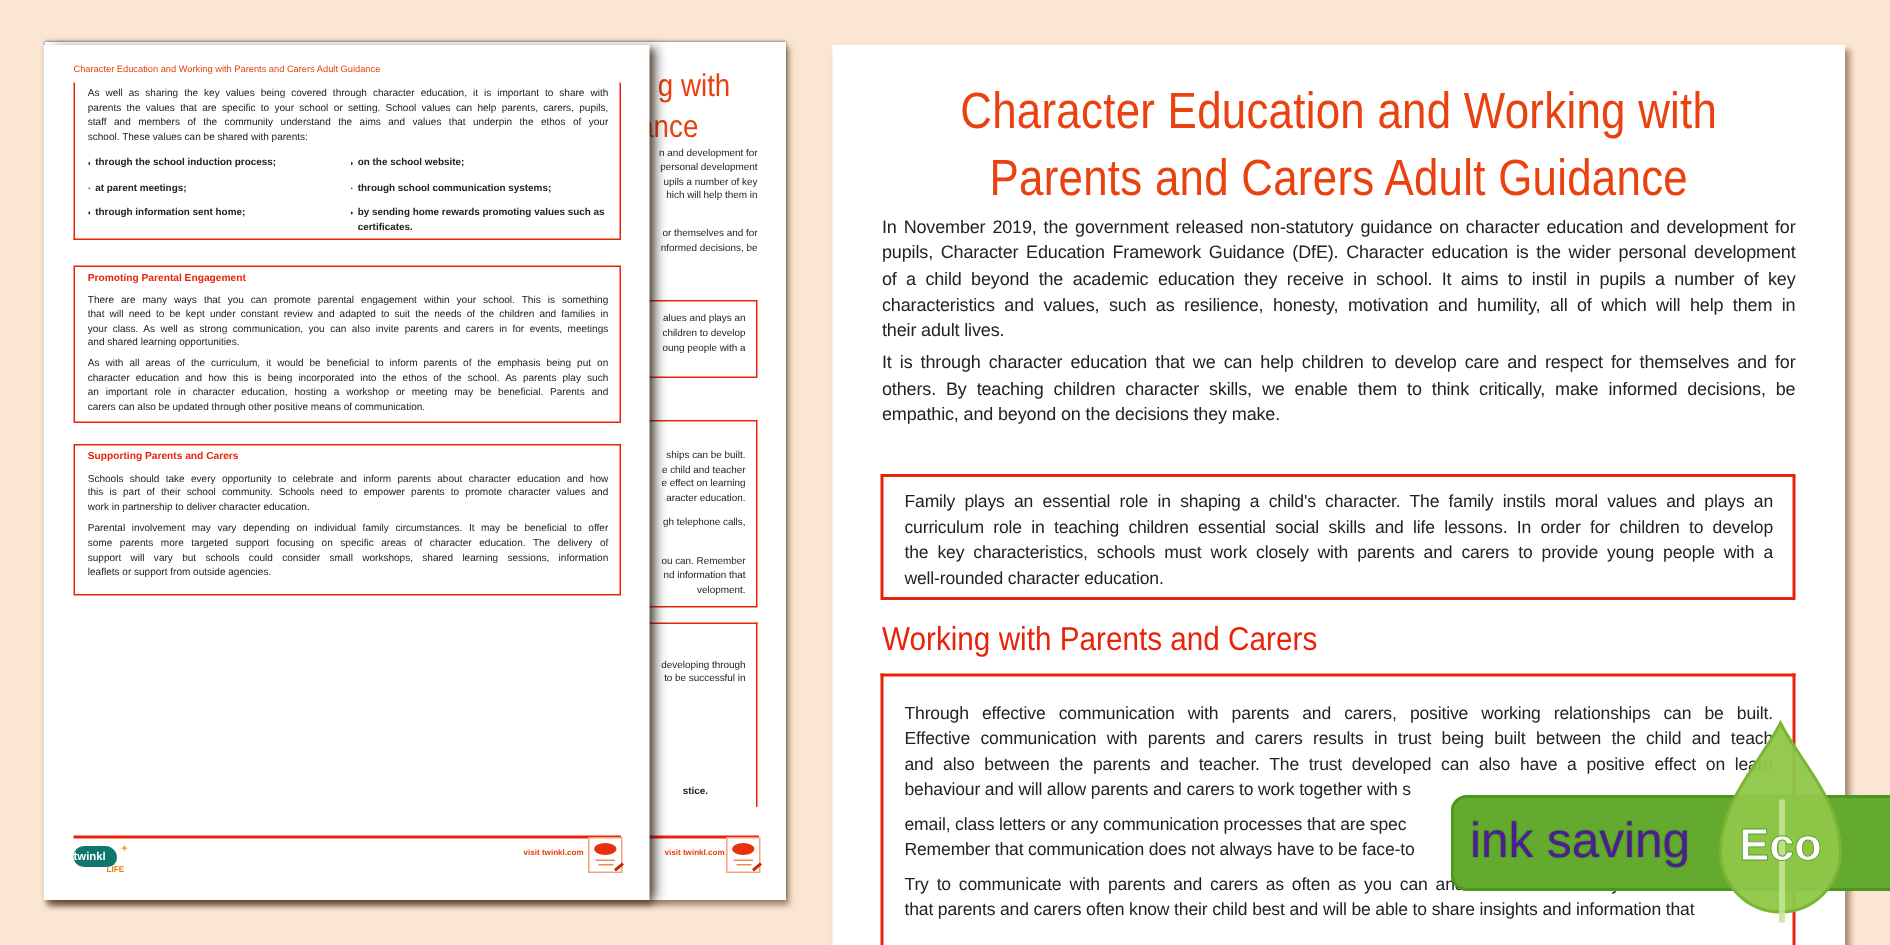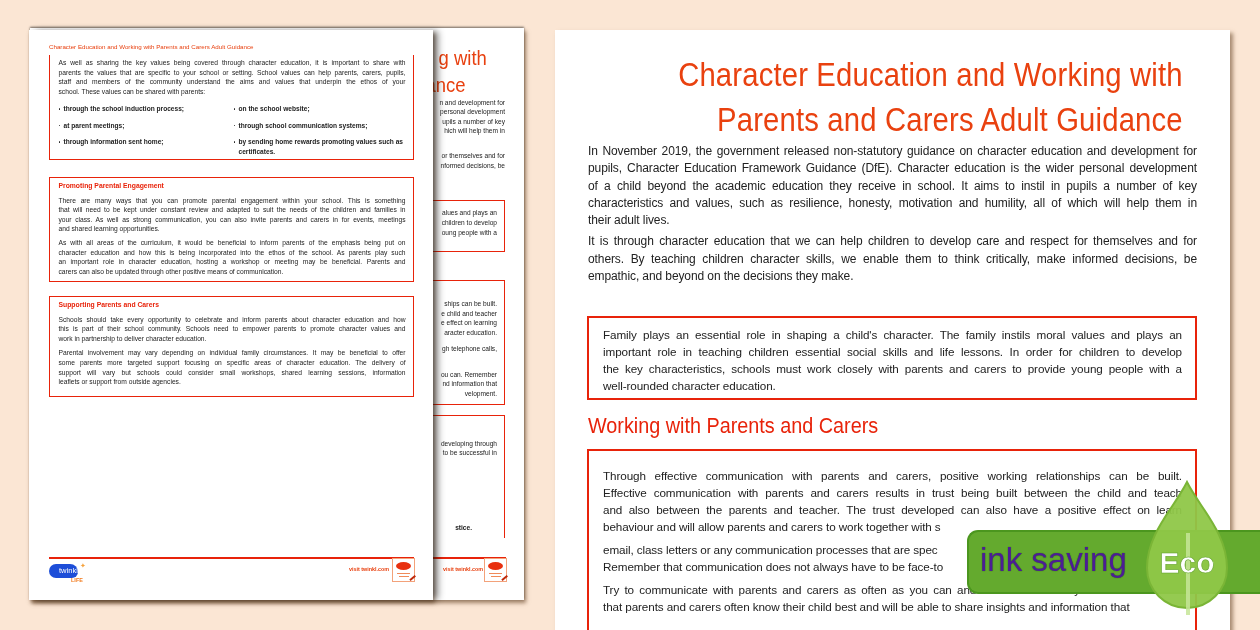--- a/index.html
+++ b/index.html
@@ -35,29 +35,29 @@
 .fbox.cont{border-top:none}
 .fbox .ln{line-height:9.6px}
 .fbox .fh{font-weight:bold;color:#e8230a;line-height:9.6px;font-size:6.8px}
 .fbox .fp{margin-top:4px}
 .fbox .fp.first{margin-top:5px}
 .bullets{display:grid;grid-template-columns:175px 172px;row-gap:7px;margin-top:7.8px}
 .bul{font-weight:bold;line-height:9.6px;padding-left:5px;position:relative;font-size:6.6px}
 .bul:before{content:"";position:absolute;left:0;top:4px;width:1.6px;height:1.6px;border-radius:50%;background:#222}
 .ffoot-line{position:absolute;left:20px;top:527px;width:365px;height:1.5px;background:#e8230a}
 .logo{position:absolute;left:20px;top:532px;width:40px;height:24px}
-.logo .blob{position:absolute;left:0;top:2px;width:29px;height:14px;border-radius:8px 9px 7px 8px;background:#1d4ed8;
-  color:#fff;font-weight:normal;font-size:7.6px;line-height:14px;text-align:right}
+.logo .blob{position:absolute;left:0;top:2px;width:29px;height:14px;border-radius:8px 9px 7px 8px;background:#0f766e;
+  color:#fff;font-weight:bold;font-size:7.6px;line-height:14px;text-align:left}
 .logo .life{position:absolute;left:22px;top:15px;font-size:5.5px;font-weight:bold;color:#f27a1c}
 .logo .star{position:absolute;left:31px;top:0;font-size:7px;color:#f6a23c}
 .ffoot-link{position:absolute;left:320px;top:536px;font-size:5.4px;font-weight:bold;color:#e8400f;white-space:nowrap}
 
 
 #right{left:555px;top:30px;width:675px;height:620px;z-index:1;box-shadow:3px 3px 4px rgba(95,60,30,.55)}
-.rtitle{position:absolute;left:0;top:22px;width:100%;text-align:right}
+.rtitle{position:absolute;left:0;top:22px;width:100%;text-align:center}
 .rtitle .tl{display:block;font-size:34px;line-height:45px;color:#e9410f;white-space:nowrap;transform:scaleX(.86);letter-spacing:.2px}
 .rp{position:absolute;left:33px;width:609px;font-size:12px;letter-spacing:-.1px;color:#222}
 .rp .ln{line-height:17.3px}
 .rh{position:absolute;left:33px;font-size:12.5px;font-weight:bold;letter-spacing:-.4px;line-height:17px;color:#e8230a;white-space:nowrap}
 .rbox{position:absolute;left:32px;width:610px;border:2px solid #e8230a;padding:7.5px 13px 0 14px;font-size:11.7px;letter-spacing:-.1px}
 .rbox .ln{line-height:17px}
 .rbox.open{border-bottom:none}
 .rh2{position:absolute;left:33px;top:382px;font-size:22px;line-height:28px;color:#e8230a;white-space:nowrap;transform:scaleX(.9);transform-origin:left center}
 .cbh{font-size:12.5px;font-weight:bold;color:#e8230a;line-height:17px;letter-spacing:-.3px;margin-top:1.5px}
 .cp{margin-top:6px}
@@ -196,21 +196,21 @@
   <div class="rp" style="top:203.4px">
       <div class="ln">It is through character education that we can help children to develop care and respect for themselves and for</div>
       <div class="ln">others. By teaching children character skills, we enable them to think critically, make informed decisions, be</div>
       <div class="ln last">empathic, and beyond on the decisions they make.</div>
     </div>
 
 
   <div class="rbox" style="top:286px;height:84px">
     <div>
         <div class="ln">Family plays an essential role in shaping a child's character. The family instils moral values and plays an</div>
-        <div class="ln">important role in teaching children essential social skills and life lessons. In order for children to develop</div>
+        <div class="ln">curriculum role in teaching children essential social skills and life lessons. In order for children to develop</div>
         <div class="ln">the key characteristics, schools must work closely with parents and carers to provide young people with a</div>
         <div class="ln last">well-rounded character education.</div>
       </div>
   </div>
 
   <div class="rh2">Working with Parents and Carers</div>
 
   <div class="rbox open" style="top:419px;height:240px;padding-top:7.5px">
     <div class="cp first">
         <div class="ln">Through effective communication with parents and carers, positive working relationships can be built.</div>

